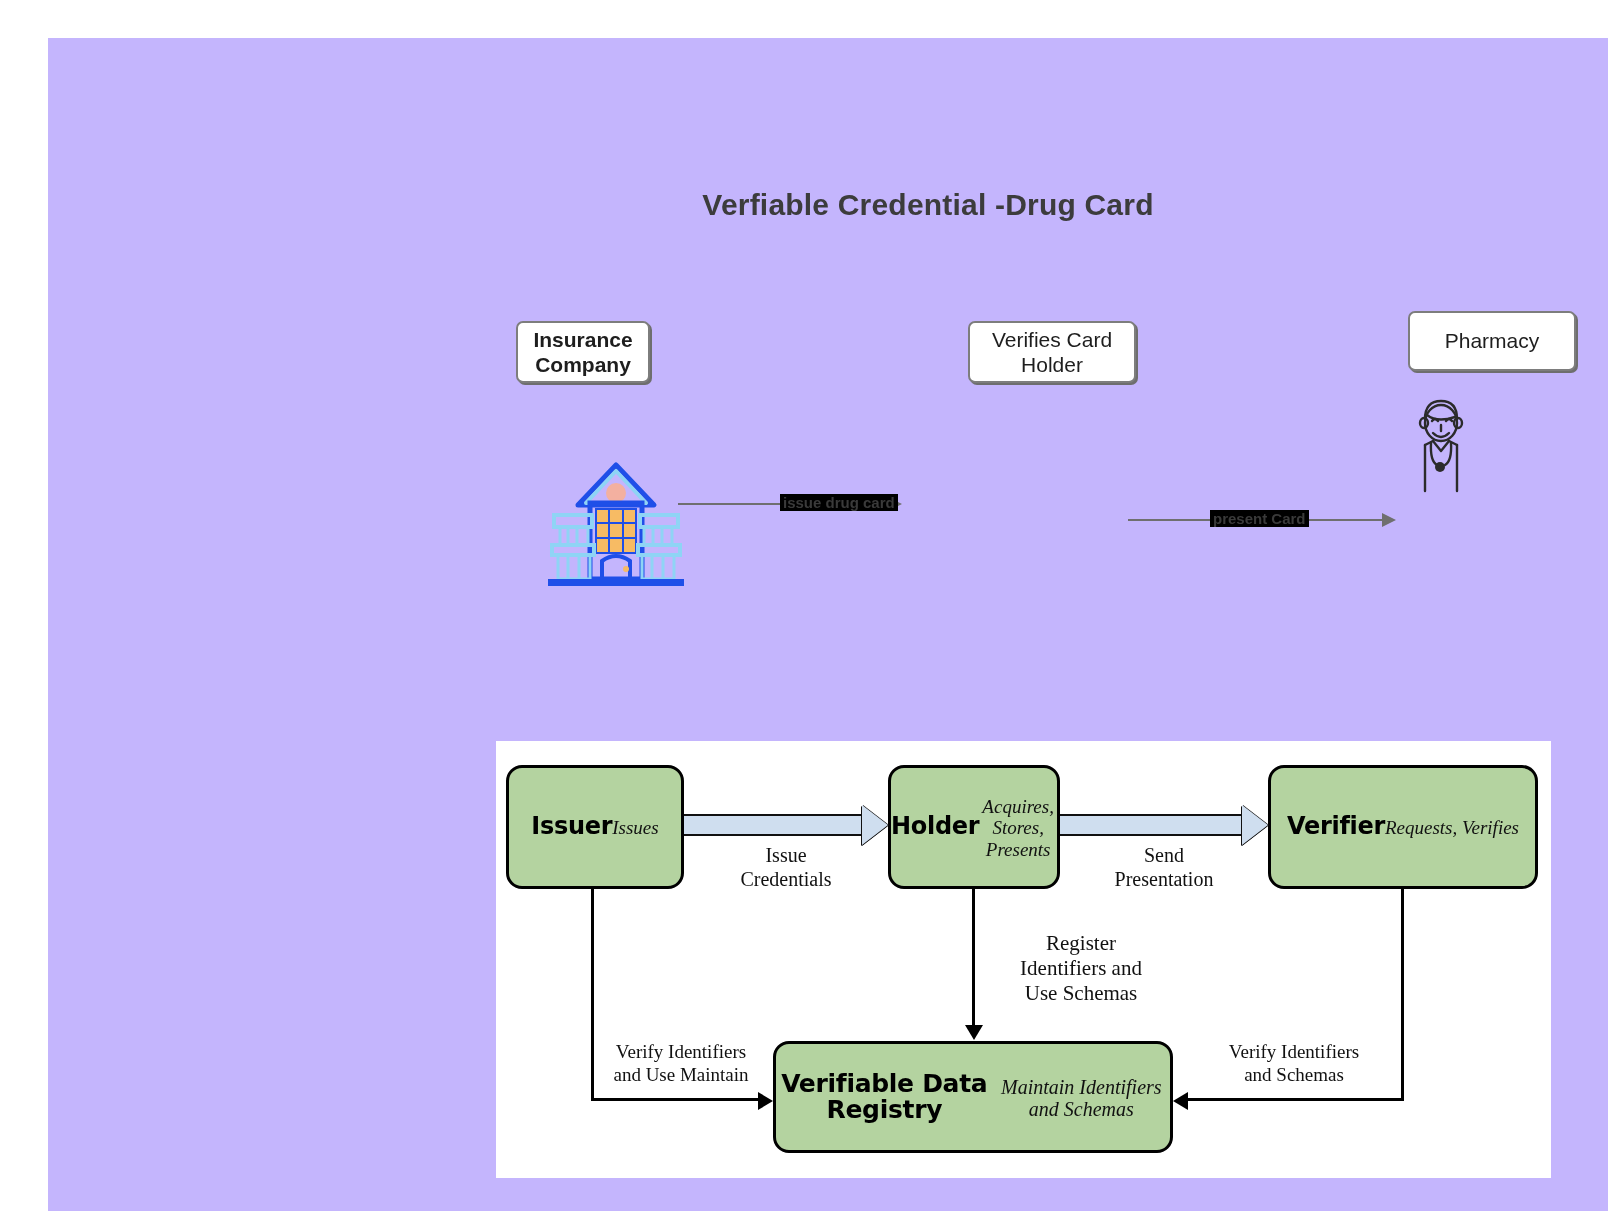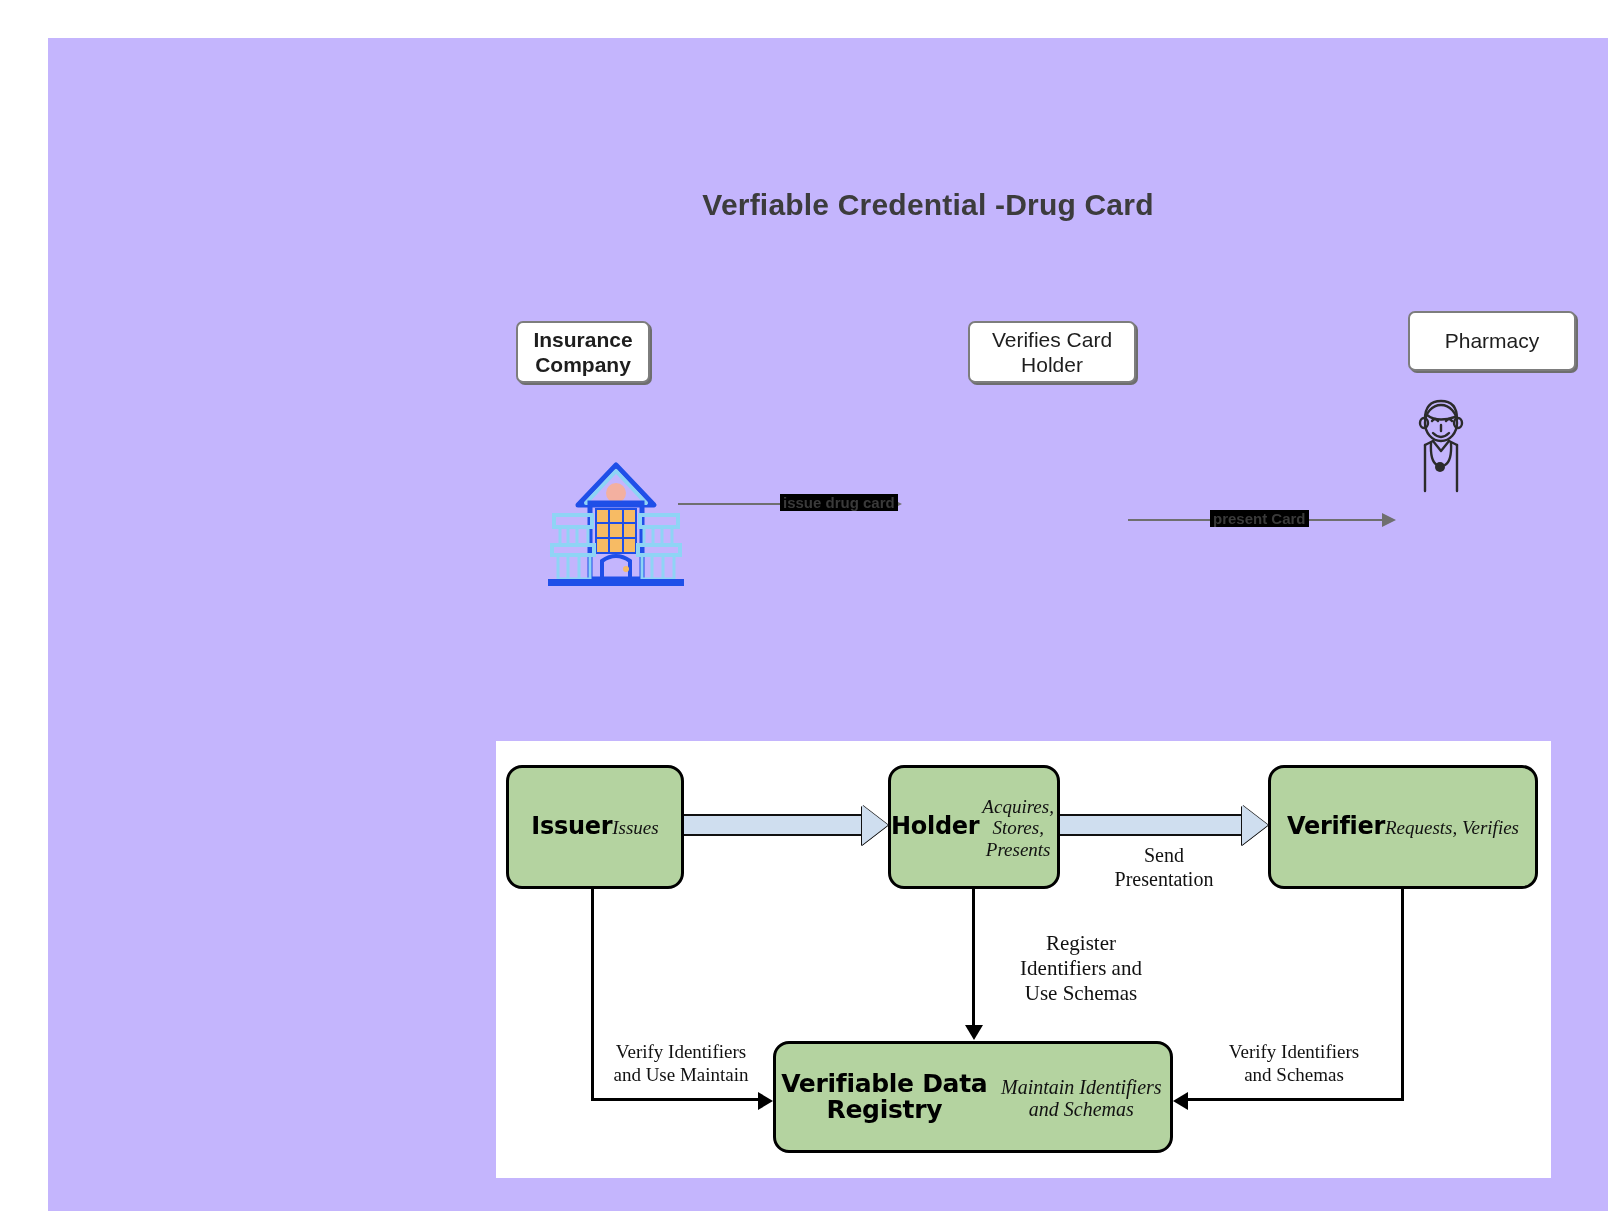--- a/index.html
+++ b/index.html
@@ -341,20 +341,24 @@
 
       <div class="gbox" id="g-registry">
         <div class="g-title">Verifiable Data Registry</div>
         <div class="g-sub">Maintain Identifiers and Schemas</div>
       </div>
 
       <div class="blue-arrow" id="arrow-issue">
         <div class="shaft"></div>
         <div class="head"></div>
       </div>
+      <div class="arrow-caption" id="cap-issue">
+        <span>Issue</span><br>
+        <span>Credentials</span>
+      </div>
 
       <div class="blue-arrow" id="arrow-send">
         <div class="shaft"></div>
         <div class="head"></div>
       </div>
       <div class="arrow-caption" id="cap-send">
         <span>Send</span><br>
         <span>Presentation</span>
       </div>
 

